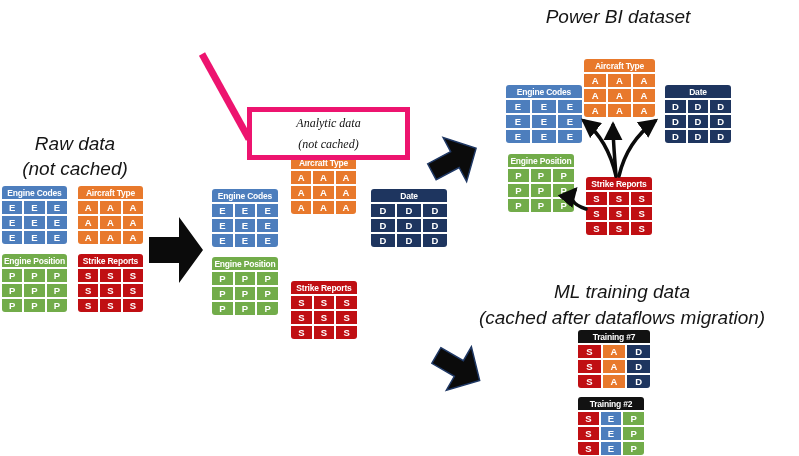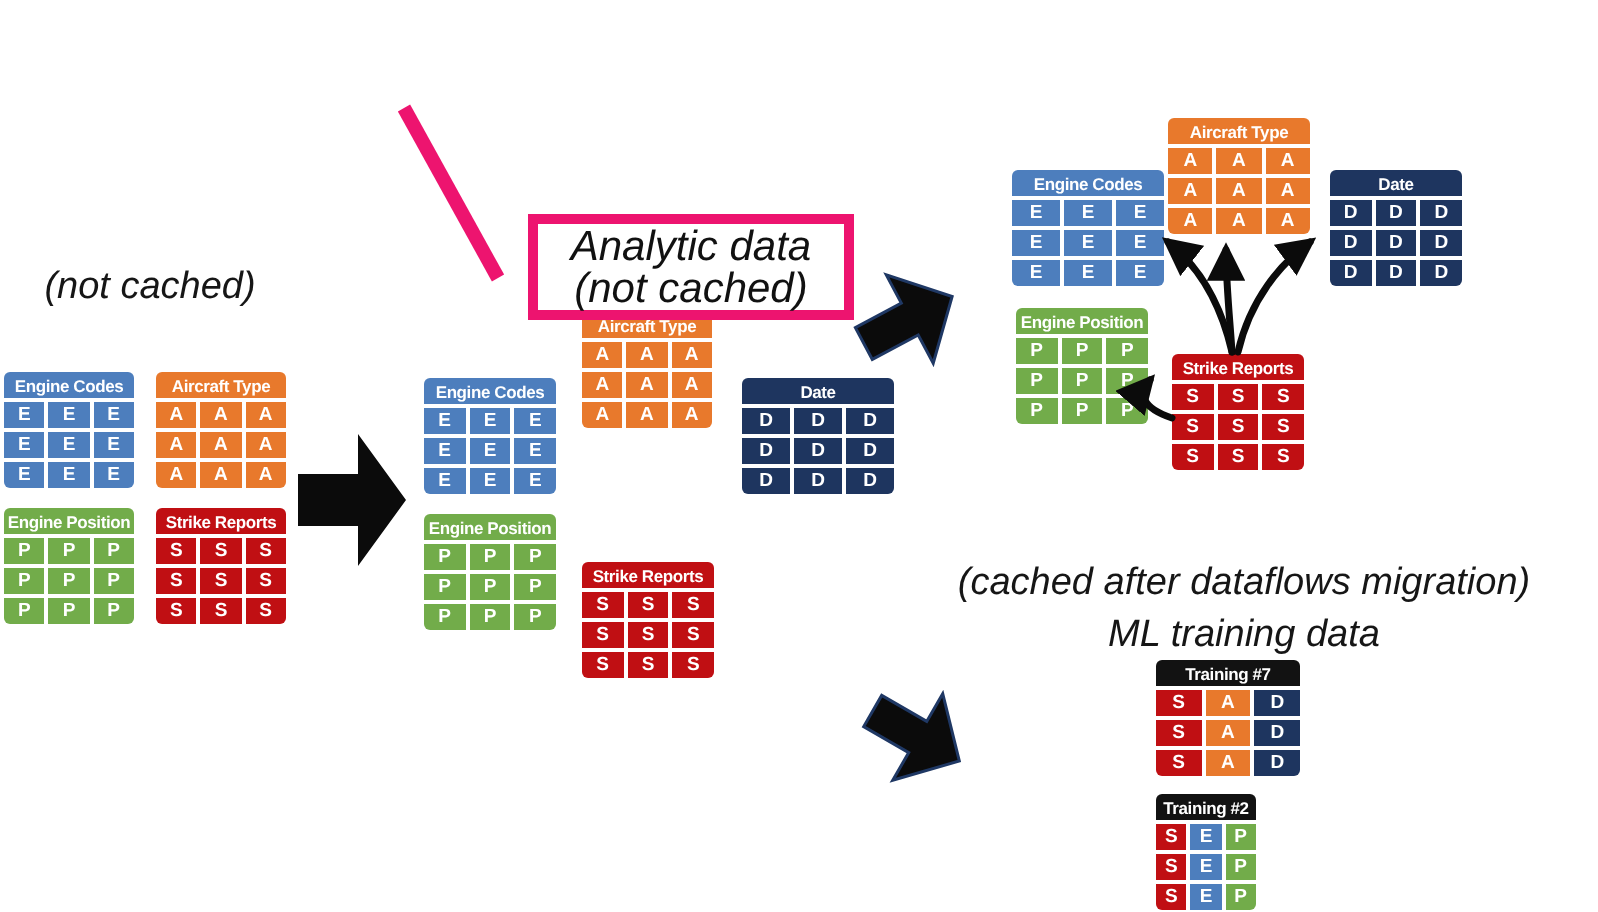--- a/index.html
+++ b/index.html
@@ -15,22 +15,22 @@
   .callout-box{
     position:absolute;background:#ffffff;z-index:2;
     display:flex;flex-direction:column;align-items:center;justify-content:center;
     text-align:center;color:#111;
   }
   #step2-box{
     left:137px;top:3px;width:126px;height:40px;border:6px solid var(--pink);
     font-size:21px;font-weight:bold;letter-spacing:.5px;
   }
   #analytic-box{
-    left:264px;top:107px;width:153px;height:43px;border:5px solid var(--pink);
-    font-style:italic;font-size:21px;line-height:21px;
+    left:247px;top:107px;width:153px;height:43px;border:5px solid var(--pink);
+    font-style:italic;font-size:12px;line-height:21px;font-family:Liberation Serif, serif;
   }
   .section-title{
     position:absolute;text-align:center;color:#161616;font-style:italic;
     font-size:19px;line-height:26px;z-index:1;
   }
   #raw-title{left:0;top:131px;width:150px;line-height:25px;}
   #powerbi-title{left:498px;top:4px;width:240px;}
   #ml-title{left:445px;top:279px;width:354px;}
   
   .dtable{
@@ -56,21 +56,21 @@
   #t-an-ec{left:212px;top:189px;width:66px;}
   #t-an-dt{left:371px;top:189px;width:76px;}
   #t-an-ep{left:212px;top:257px;width:66px;}
   #t-an-sr{left:291px;top:281px;width:66px;}
   #t-pb-at{left:584px;top:59px;width:71px;}
   #t-pb-ec{left:506px;top:85px;width:76px;}
   #t-pb-dt{left:665px;top:85px;width:66px;}
   #t-pb-ep{left:508px;top:154px;width:66px;}
   #t-pb-sr{left:586px;top:177px;width:66px;}
   #t-ml-t1{left:578px;top:330px;width:72px;}
-  #t-ml-t2{left:578px;top:397px;width:50px;}
+  #t-ml-t2{left:578px;top:397px;width:66px;}
   .blockarrow{fill:var(--arrow-black);}
   .blockarrow.outlined{stroke:var(--arrow-outline);stroke-width:1.5px;}
   .relarrow{fill:none;stroke:var(--arrow-black);stroke-width:3.5px;stroke-linecap:round;}
   .arrowfill{fill:var(--arrow-black);}
   .leaderline{stroke:var(--pink);stroke-width:7px;}
 </style>
 </head>
 <body>
 
 <div id="stage">
@@ -81,29 +81,31 @@
 
   <div id="content" class="layer" style="pointer-events:auto;">
 
 
     <div id="analytic-box" class="callout-box">
       <span>Analytic data</span>
       <span>(not cached)</span>
     </div>
 
     <div id="raw-title" class="section-title">
+      <div>Raw data</div>
       <div>(not cached)</div>
     </div>
 
     <div id="powerbi-title" class="section-title">
+      <div>Power BI dataset</div>
     </div>
 
     <div id="ml-title" class="section-title">
+      <div>ML training data</div>
       <div>(cached after dataflows migration)</div>
-      <div>ML training data</div>
     </div>
 
     <div id="t-raw-ec" class="dtable">
         <div class="hd" style="background: rgb(77, 126, 189);">Engine Codes</div>
         <div class="cl" style="background: rgb(77, 126, 189);">E</div>
         <div class="cl" style="background: rgb(77, 126, 189);">E</div>
         <div class="cl" style="background: rgb(77, 126, 189);">E</div>
         <div class="cl" style="background: rgb(77, 126, 189);">E</div>
         <div class="cl" style="background: rgb(77, 126, 189);">E</div>
         <div class="cl" style="background: rgb(77, 126, 189);">E</div>

